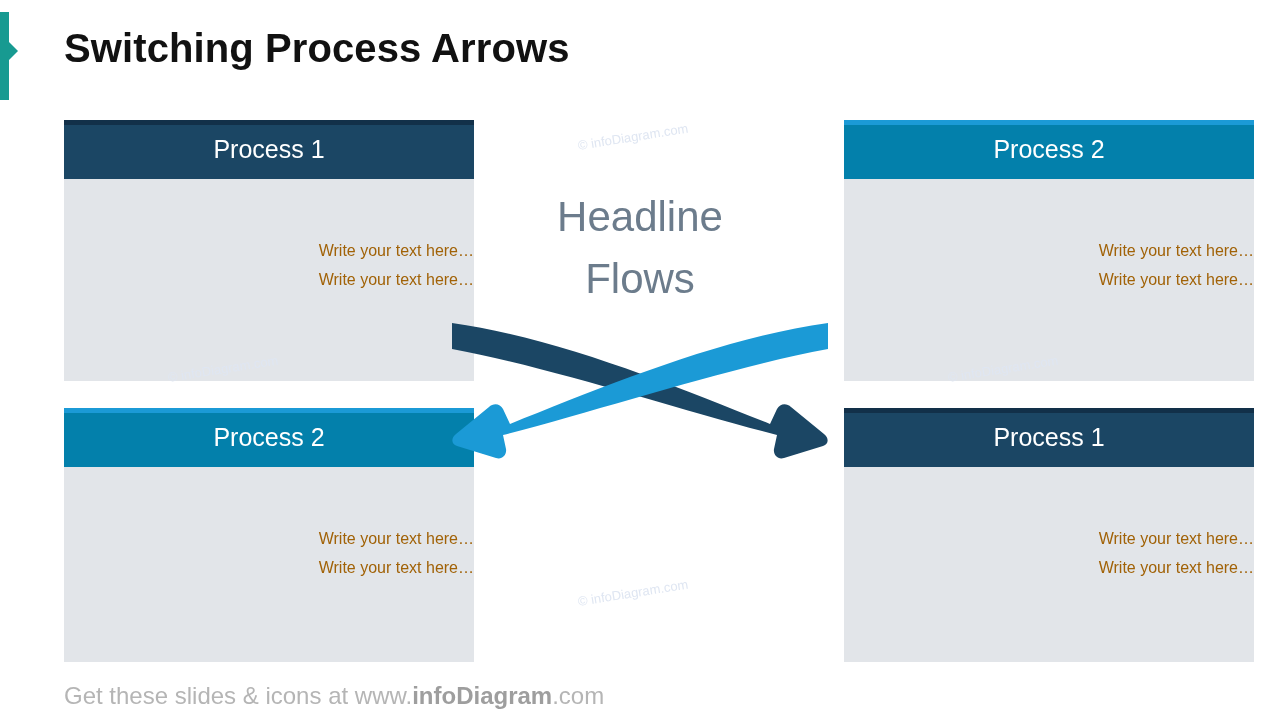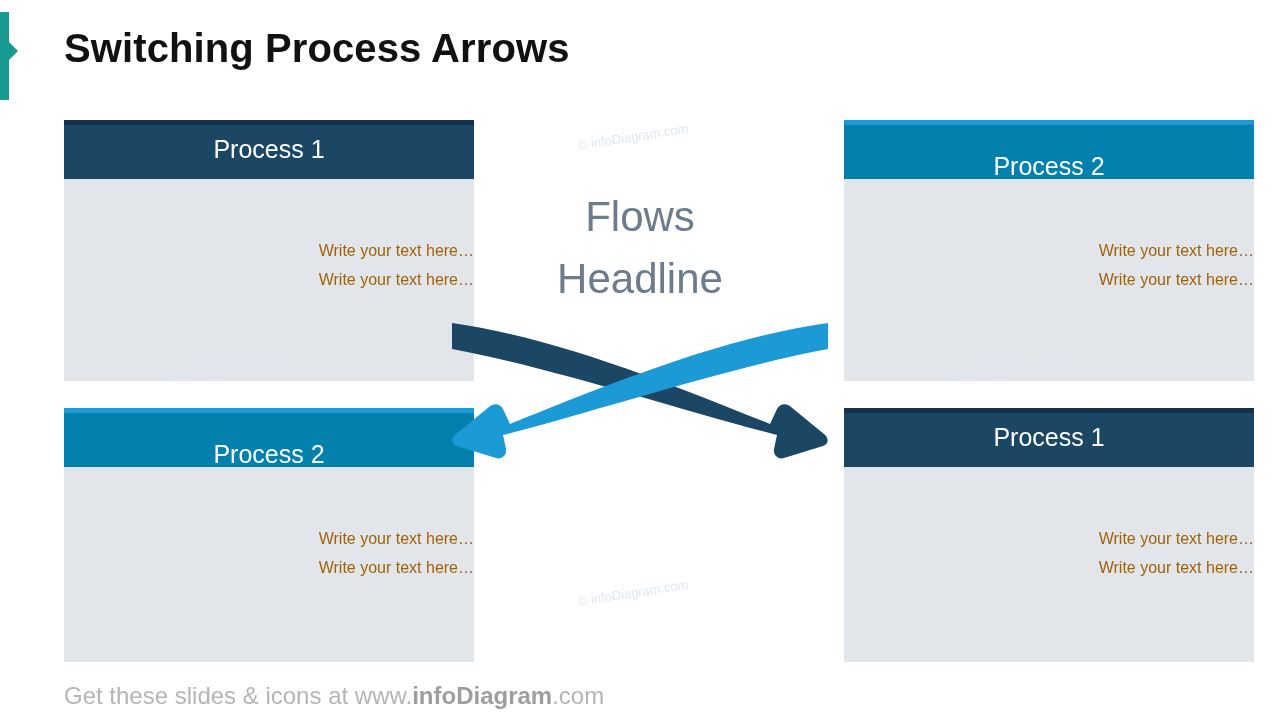--- a/index.html
+++ b/index.html
@@ -95,21 +95,21 @@
   #card-tl { left: 64px;  top: 120px; }
   #card-tr { left: 844px; top: 120px; }
   #card-bl { left: 64px;  top: 408px; }
   #card-br { left: 844px; top: 408px; }
 
   #card-tl .card-body, #card-tr .card-body { height: 202px; }
   #card-bl .card-body, #card-br .card-body { height: 195px; }
 
   .head-navy { background: #1b4664; }
   .head-navy .topstrip { background: #123049; }
-  .head-blue { background: #0380ab; align-items: flex-end; }
+  .head-blue { background: #0380ab; }
   .head-blue .topstrip { background: #1b9ad6; }
 
   
   #flows-headline {
     position: absolute;
     left: 440px;
     top: 186px;
     width: 400px;
     text-align: center;
     font-size: 42px;
@@ -200,22 +200,22 @@
     <div class="topstrip"></div>
     <div class="card-head-label">Process 1</div>
   </div>
   <div class="card-body">
     <div class="card-line">Write your text here…</div>
     <div class="card-line">Write your text here…</div>
   </div>
 </div>
 
 <div id="flows-headline">
+  <div>Headline</div>
   <div>Flows</div>
-  <div>Headline</div>
 </div>
 
 <svg id="arrows-svg" viewBox="0 0 400 170">
 
   <g>
     <path d="M 12 13
              C 120 28, 240 78, 330 114
              L 337 99
              C 340 93, 347 93, 351 97
              L 384 124

